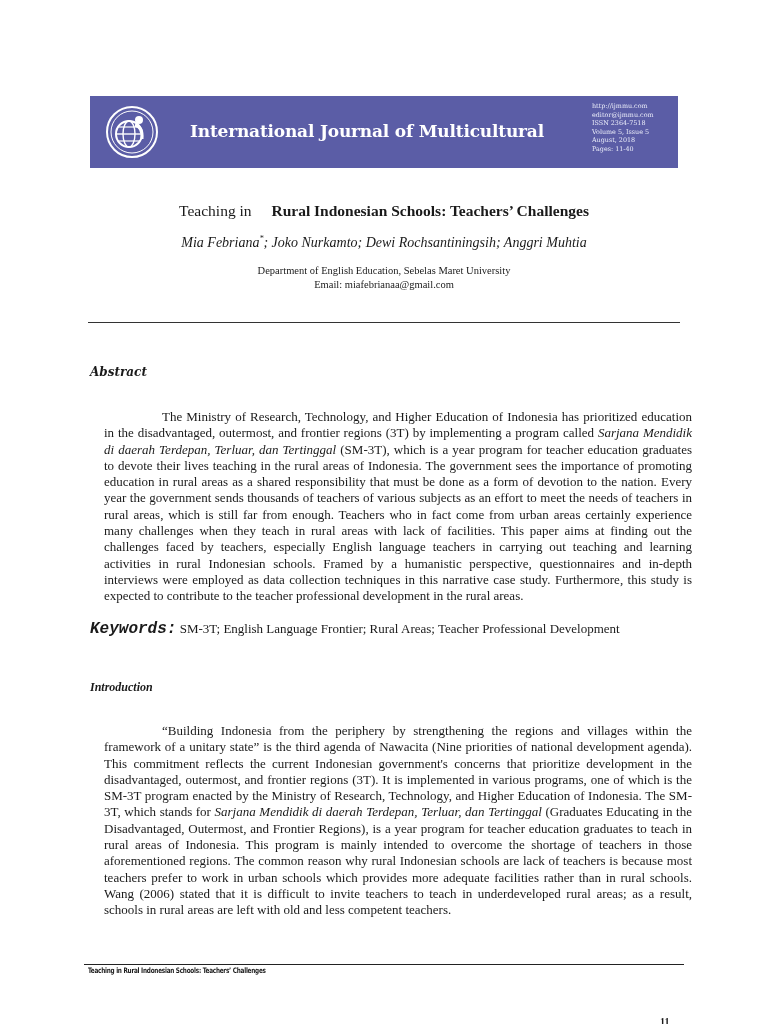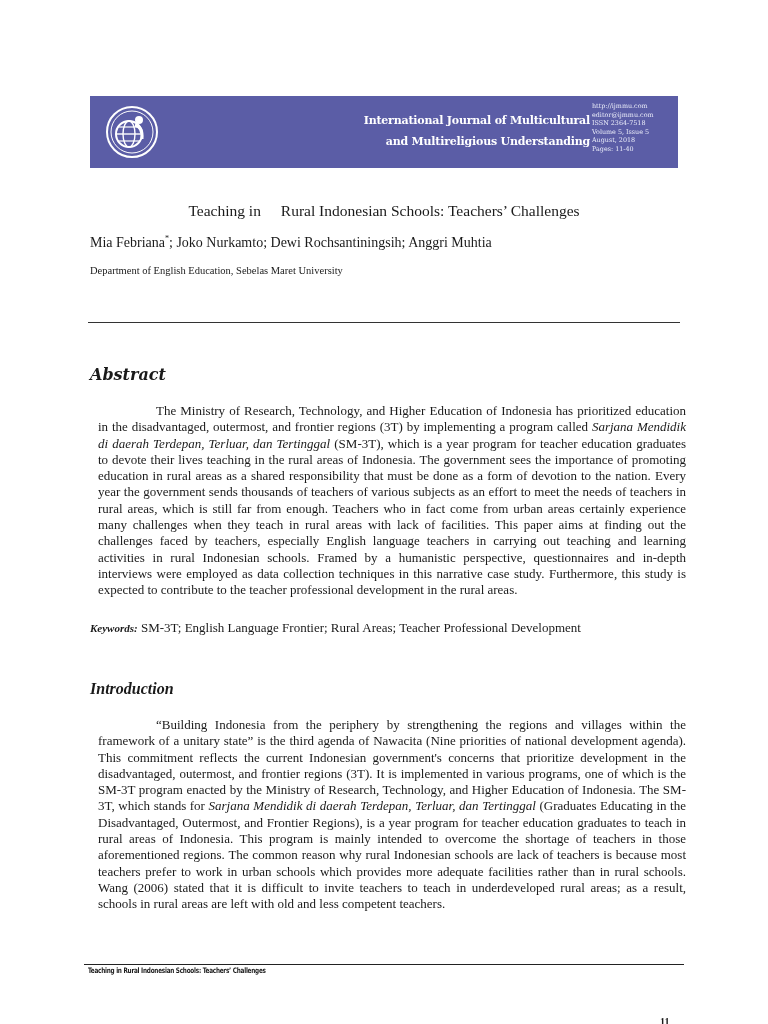--- a/index.html
+++ b/index.html
@@ -27,26 +27,26 @@
     .banner .logo {
       position: absolute;
       left: 15px;
       top: 9px;
       width: 54px;
       height: 54px;
     }
     .banner .journal-title {
       position: absolute;
       left: 100px;
-      top: 14px;
+      top: 25px;
       width: 400px;
-      text-align: right;
+      text-align: left;
       font-family: "DejaVu Serif", serif;
       font-weight: bold;
-      font-size: 11px;
+      font-size: 17px;
       line-height: 21px;
       letter-spacing: -0.2px;
     }
     .banner .meta {
       position: absolute;
       right: 6px;
       top: 6px;
       width: 80px;
       text-align: left;
       font-family: "DejaVu Serif", serif;
@@ -55,76 +55,79 @@
       color: #eceefa;
     }
     .paper-title {
       position: absolute;
       left: 90px;
       top: 202px;
       width: 588px;
       text-align: center;
       font-size: 15.5px;
     }
-    .paper-title .bold-part { font-weight: normal; margin-left: 16px; }
+    .paper-title .bold-part { font-weight: bold; margin-left: 16px; }
     .authors {
       position: absolute;
       left: 90px;
       top: 234px;
       width: 588px;
+      text-align: center;
       font-size: 14px;
+      font-style: italic;
     }
     .authors sup { font-size: 8px; }
     .affiliation {
       position: absolute;
       left: 90px;
       top: 264px;
       width: 588px;
+      text-align: center;
       font-size: 10.5px;
       line-height: 14px;
     }
     .rule-top {
       position: absolute;
       left: 88px;
       top: 322px;
       width: 592px;
       height: 0;
       border-top: 1.5px solid #333;
     }
     .section-heading {
       position: absolute;
       left: 90px;
       font-family: "DejaVu Serif", serif;
       font-weight: bold;
       font-style: italic;
-      font-size: 16px;
+      font-size: 12px;
     }
     .body-text {
       position: absolute;
       left: 90px;
       width: 588px;
       font-size: 13px;
       line-height: 16.3px;
       text-align: justify;
       text-indent: 58px;
-      margin: 8px;
+      margin: 14px;
     }
     .body-text i { font-style: italic; }
     .keywords {
       position: absolute;
       left: 90px;
       top: 620px;
       width: 588px;
       font-size: 13px;
     }
     .keywords .kw-label {
-      font-family: Liberation Serif, serif;
+      font-family: Liberation Mono, monospace;
       font-weight: bold;
       font-style: italic;
-      font-size: 11px;
+      font-size: 16px;
     }
     .rule-bottom {
       position: absolute;
       left: 84px;
       top: 964px;
       width: 600px;
       height: 0;
       border-top: 1px solid #222;
     }
     .footer-title {
@@ -157,21 +160,20 @@
     <circle cx="24" cy="29" r="13" fill="none" stroke="#ffffff" stroke-width="2"></circle>
     <ellipse cx="24" cy="29" rx="6" ry="13" fill="none" stroke="#ffffff" stroke-width="1.4"></ellipse>
     <line x1="11" y1="29" x2="37" y2="29" stroke="#ffffff" stroke-width="1.4"></line>
     <line x1="13" y1="22" x2="35" y2="22" stroke="#ffffff" stroke-width="1.2"></line>
     <line x1="13" y1="36" x2="35" y2="36" stroke="#ffffff" stroke-width="1.2"></line>
     <circle cx="34" cy="15" r="4" fill="#ffffff"></circle>
     <path d="M30 20 Q38 22 37 34" fill="none" stroke="#ffffff" stroke-width="3"></path>
   </svg>
   <div class="journal-title">
     <div>International Journal of Multicultural</div>
-    <div>and Multireligious Understanding</div>
   </div>
   <div class="meta">
     <div>http://ijmmu.com</div>
     <div>editor@ijmmu.com</div>
     <div>ISSN 2364-7518</div>
     <div>Volume 5, Issue 5</div>
     <div>August, 2018</div>
     <div>Pages: 11-40</div>
   </div>
 </div>
@@ -179,20 +181,21 @@
 <div class="paper-title">
   <span>Teaching in </span><span class="bold-part">Rural Indonesian Schools: Teachers’ Challenges</span>
 </div>
 
 <div class="authors">
   <span>Mia Febriana</span><sup>*</sup><span>; Joko Nurkamto; Dewi Rochsantiningsih; Anggri Muhtia</span>
 </div>
 
 <div class="affiliation">
   <div>Department of English Education, Sebelas Maret University</div>
+  <div>Email: miafebrianaa@gmail.com</div>
 </div>
 
 <div class="rule-top"></div>
 
 <div class="section-heading" style="top:365px;">Abstract</div>
 
 <p class="body-text" style="top:395px;"><span>The Ministry of Research, Technology, and Higher Education of Indonesia has prioritized education in the disadvantaged, outermost, and frontier regions (3T) by implementing a program called </span><i>Sarjana Mendidik di daerah Terdepan, Terluar, dan Tertinggal</i><span> (SM-3T), which is a year program for teacher education graduates to devote their lives teaching in the rural areas of Indonesia. The government sees the importance of promoting education in rural areas as a shared responsibility that must be done as a form of devotion to the nation. Every year the government sends thousands of teachers of various subjects as an effort to meet the needs of teachers in rural areas, which is still far from enough. Teachers who in fact come from urban areas certainly experience many challenges when they teach in rural areas with lack of facilities. This paper aims at finding out the challenges faced by teachers, especially English language teachers in carrying out teaching and learning activities in rural Indonesian schools. Framed by a humanistic perspective, questionnaires and in-depth interviews were employed as data collection techniques in this narrative case study. Furthermore, this study is expected to contribute to the teacher professional development in the rural areas.</span></p>
 
 <div class="keywords">
   <span class="kw-label">Keywords:</span><span> SM-3T; English Language Frontier; Rural Areas; Teacher Professional Development</span>

